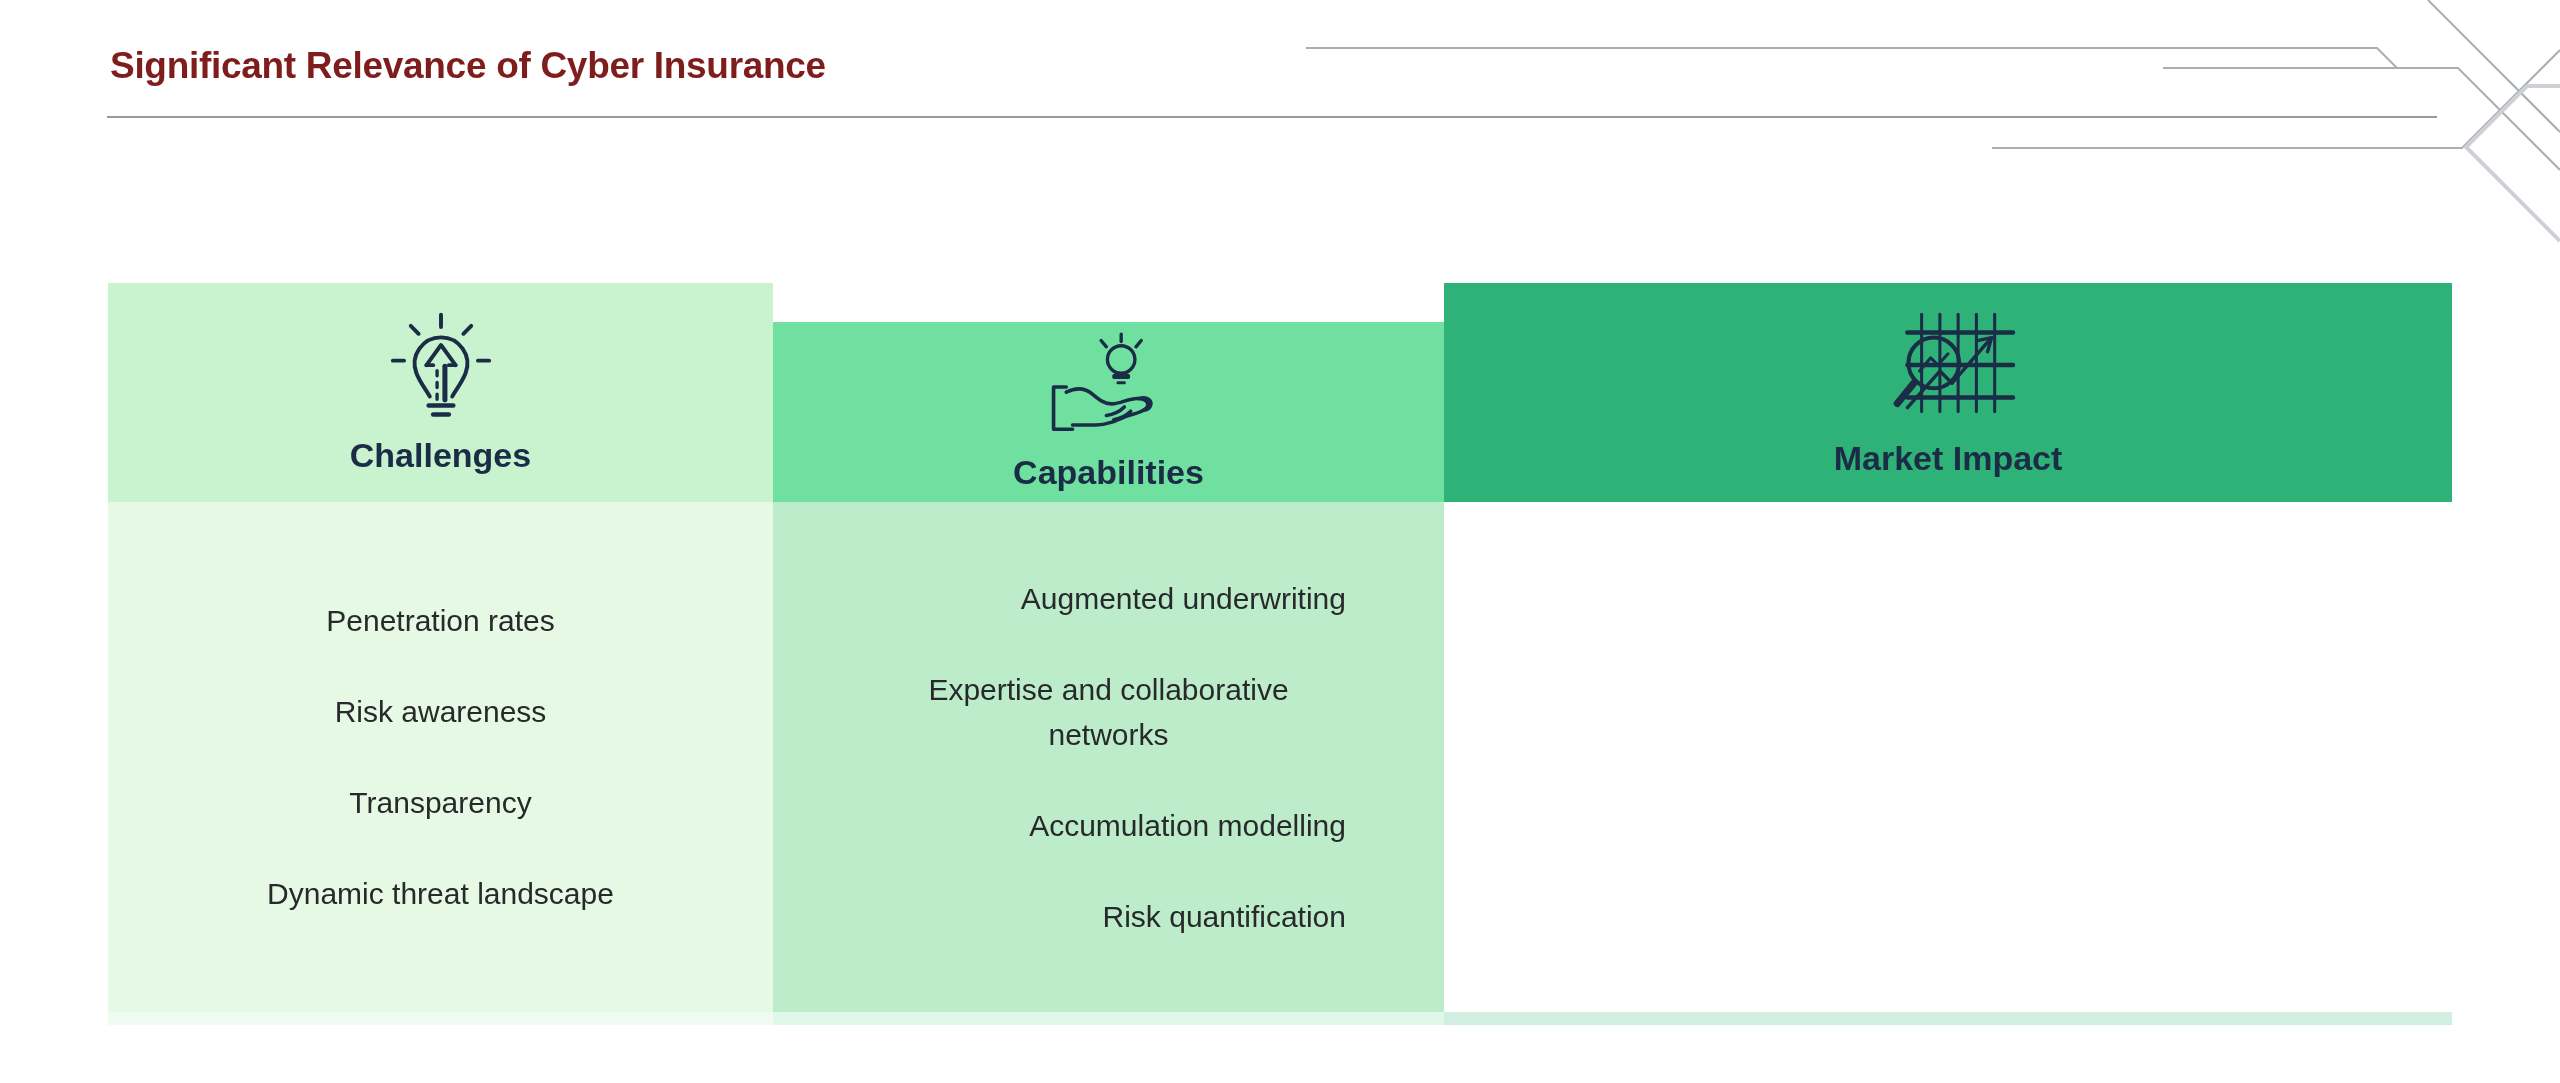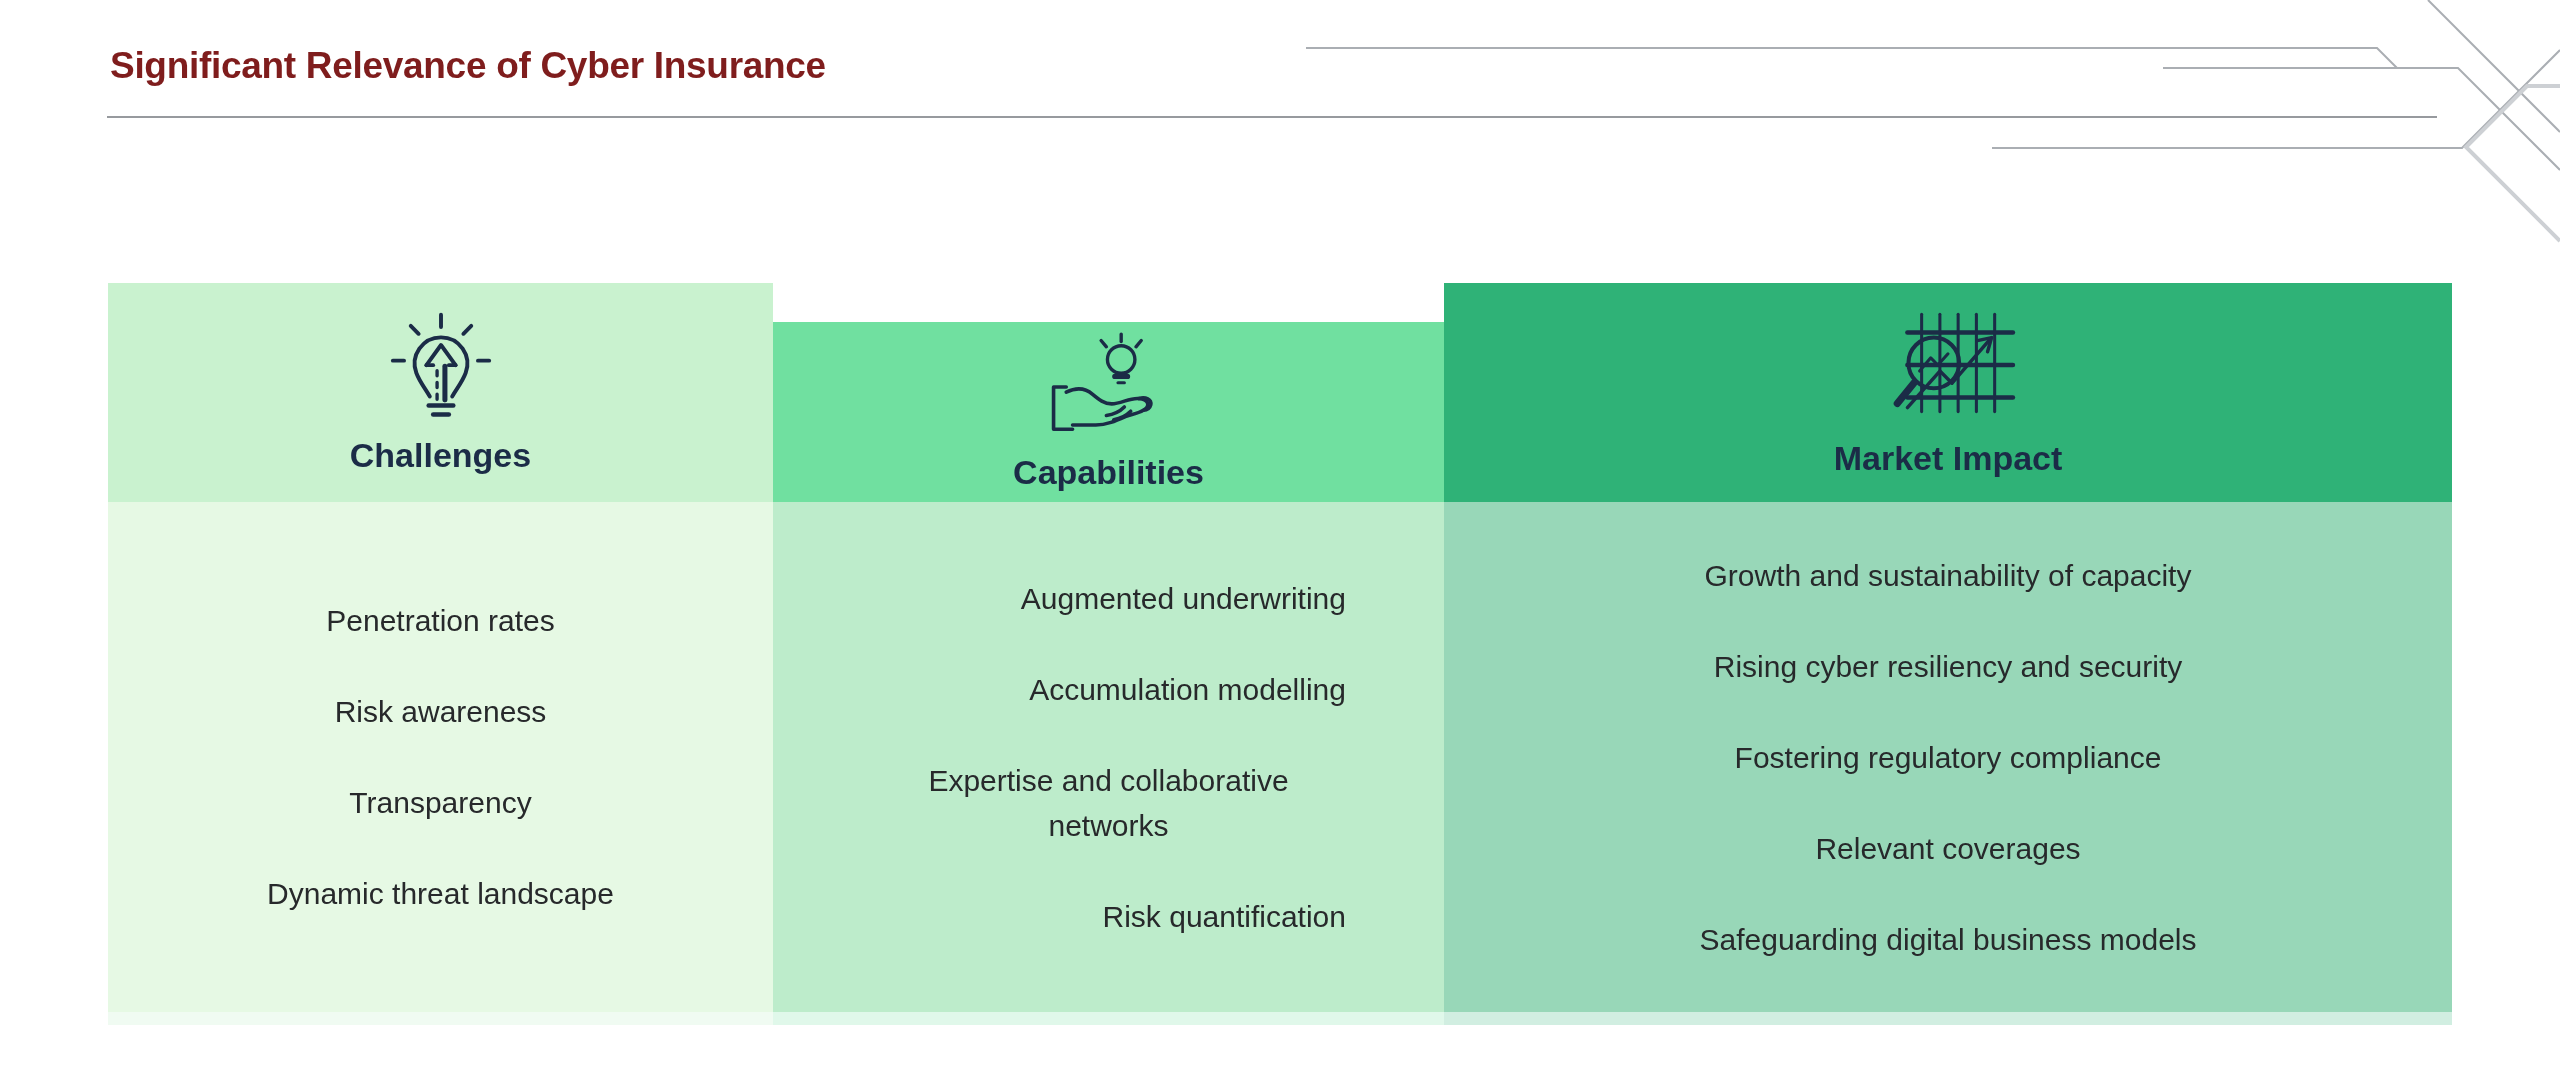--- a/index.html
+++ b/index.html
@@ -129,32 +129,25 @@
 
     <div class="bdy b1">
       <p>Penetration rates</p>
       <p>Risk awareness</p>
       <p>Transparency</p>
       <p>Dynamic threat landscape</p>
     </div>
 
     <div class="bdy b2">
       <p>Augmented underwriting</p>
+      <p>Expertise and collaborative networks</p>
       <p>Accumulation modelling</p>
-      <p>Expertise and collaborative networks</p>
       <p>Risk quantification</p>
     </div>
 
-    <div class="bdy b3">
-      <p>Growth and sustainability of capacity</p>
-      <p>Rising cyber resiliency and security</p>
-      <p>Fostering regulatory compliance</p>
-      <p>Relevant coverages</p>
-      <p>Safeguarding digital business models</p>
-    </div>
 
   </div>
 
   <div class="after-glow">
     <span class="ag1"></span>
       <span class="ag2"></span>
       <span class="ag3"></span>
   </div>
 
 </div>

